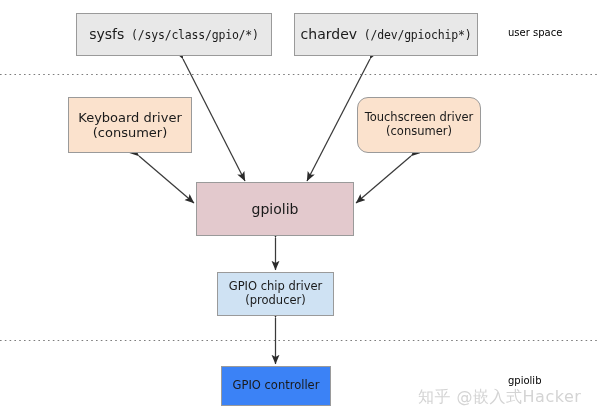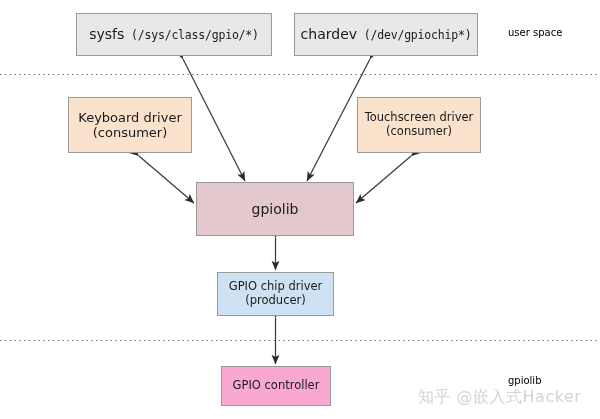--- a/index.html
+++ b/index.html
@@ -70,40 +70,41 @@
   
   #node-keyboard {
     left: 68px; top: 97px; width: 124px; height: 56px;
     background: #fbe2cd;
     font-size: 13px;
   }
   #node-touchscreen {
     left: 357px; top: 97px; width: 124px; height: 56px;
     background: #fbe2cd;
     font-size: 11.5px;
+    border-radius: 11px;
   }
 
   
   #node-gpiolib {
     left: 196px; top: 182px; width: 158px; height: 54px;
     background: #e3c9cd;
     font-size: 14px;
   }
 
   
   #node-chipdriver {
     left: 217px; top: 272px; width: 117px; height: 44px;
     background: #cfe2f3;
     font-size: 11.5px;
   }
 
   
   #node-controller {
     left: 221px; top: 366px; width: 110px; height: 40px;
-    background: #f9a8d4;
+    background: #3b82f6;
     font-size: 11.5px;
   }
 
   .layer-label {
     position: absolute;
     font-family: "DejaVu Sans", "Liberation Sans", sans-serif;
     font-size: 10px;
     color: #000000;
     white-space: nowrap;
     z-index: 4;

